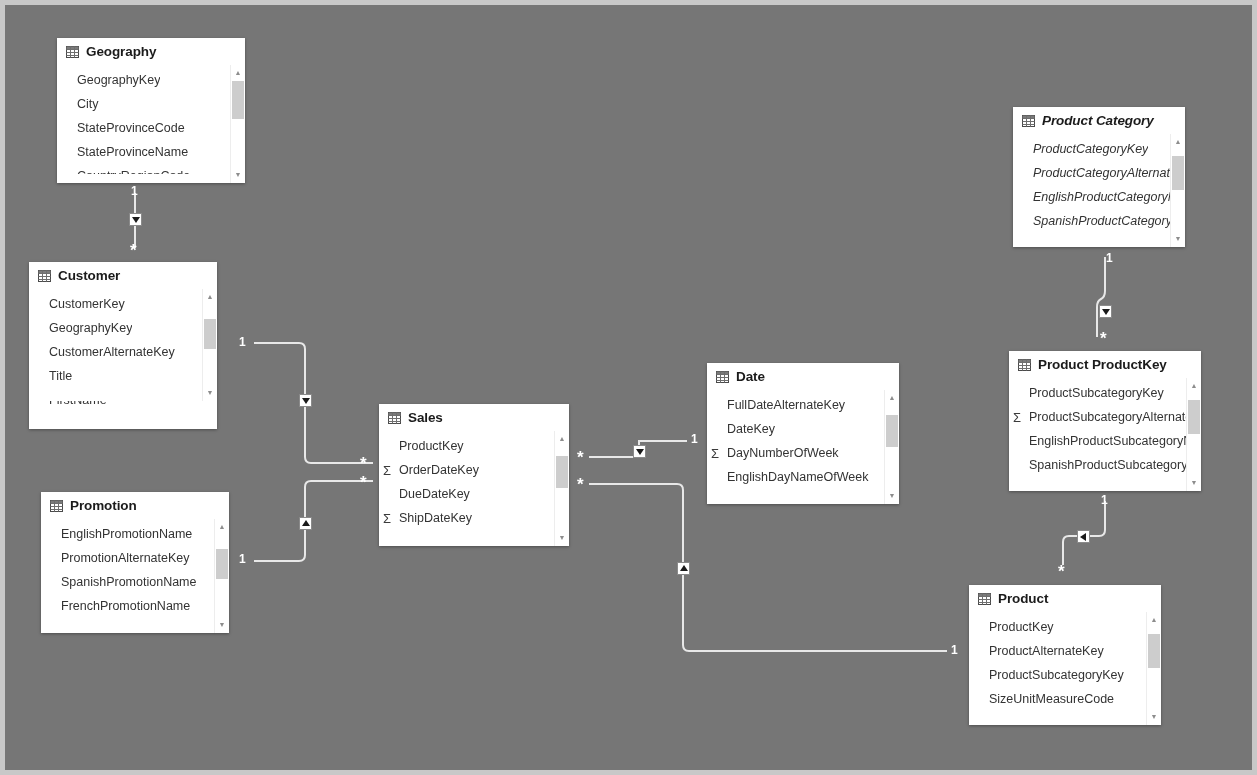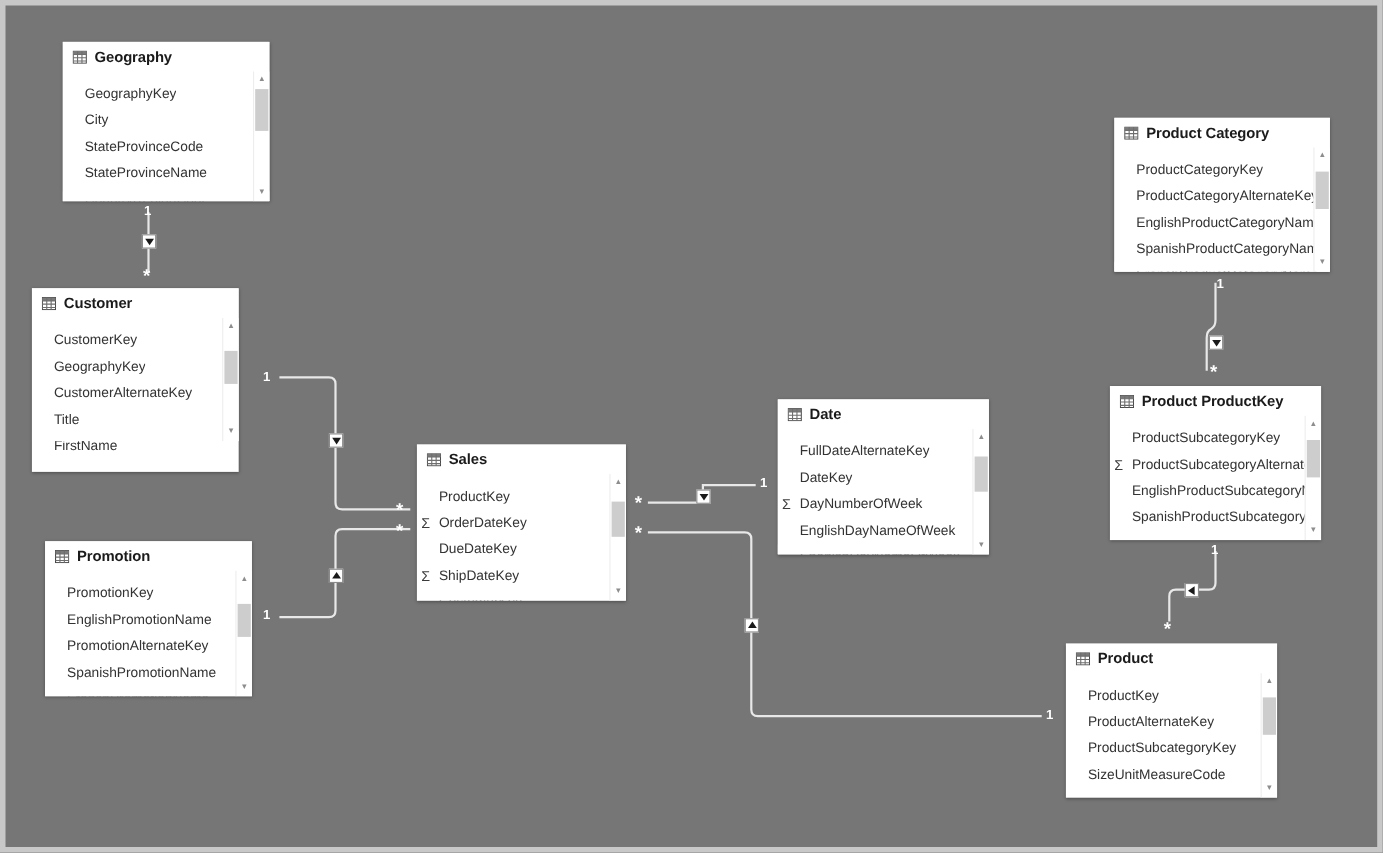--- a/index.html
+++ b/index.html
@@ -107,21 +107,21 @@
   }
   .table-body {
     position: relative;
     background: #ffffff;
   }
   .field-list {
     padding-top: 3px;
   }
   .field-row {
     display: flex;
-    align-items: flex-end;
+    align-items: center;
     height: 24px;
     padding-left: 20px;
     box-sizing: border-box;
   }
   .sigma {
     width: 16px;
     flex: 0 0 auto;
     font-size: 13px;
     color: #3b3b3b;
     text-align: left;
@@ -325,24 +325,20 @@
             <line x1="0.5" x2="12.5" y1="9.5" y2="9.5" stroke="#6e6e6e" stroke-width="1"></line>
             <line y1="0.5" y2="11.5" x1="4.5" x2="4.5" stroke="#6e6e6e" stroke-width="1"></line>
             <line y1="0.5" y2="11.5" x1="8.5" x2="8.5" stroke="#6e6e6e" stroke-width="1"></line>
           </svg>
           <span class="table-title">Promotion</span>
         </div>
         <div class="table-body" style="height: 114px;">
           <div class="field-list">
             <div class="field-row">
               <span class="sigma blank"></span>
-              <span class="field-name">PromotionKey</span>
-            </div>
-            <div class="field-row">
-              <span class="sigma blank"></span>
               <span class="field-name">EnglishPromotionName</span>
             </div>
             <div class="field-row">
               <span class="sigma blank"></span>
               <span class="field-name">PromotionAlternateKey</span>
             </div>
             <div class="field-row">
               <span class="sigma blank"></span>
               <span class="field-name">SpanishPromotionName</span>
             </div>
@@ -440,21 +436,21 @@
             </div>
           </div>
           <div class="clip-fade"></div>
           <div class="vscroll">
             <div class="arrow up" style="font-size: 7px;">▲</div>
             <div class="thumb" style="top: 25px; height: 32px;"></div>
             <div class="arrow down" style="font-size: 7px;">▼</div>
           </div>
         </div>
       </div>
-      <div class="table-card" style="left: 1008px; top: 102px; width: 196px; height: 140px;">
+      <div class="table-card" style="left: 1008px; top: 102px; width: 172px; height: 140px; font-style: italic;">
         <div class="table-header">
           <svg class="table-icon" viewBox="0 0 13 12">
             <rect x="0.5" y="0.5" width="12" height="11" fill="#ffffff" stroke="#4a4a4a"></rect>
             <rect x="0.5" y="0.5" width="12" height="3" fill="#7a7a7a"></rect>
             <line x1="0.5" x2="12.5" y1="3.5" y2="3.5" stroke="#6e6e6e" stroke-width="1"></line>
             <line x1="0.5" x2="12.5" y1="6.5" y2="6.5" stroke="#6e6e6e" stroke-width="1"></line>
             <line x1="0.5" x2="12.5" y1="9.5" y2="9.5" stroke="#6e6e6e" stroke-width="1"></line>
             <line y1="0.5" y2="11.5" x1="4.5" x2="4.5" stroke="#6e6e6e" stroke-width="1"></line>
             <line y1="0.5" y2="11.5" x1="8.5" x2="8.5" stroke="#6e6e6e" stroke-width="1"></line>
           </svg>

